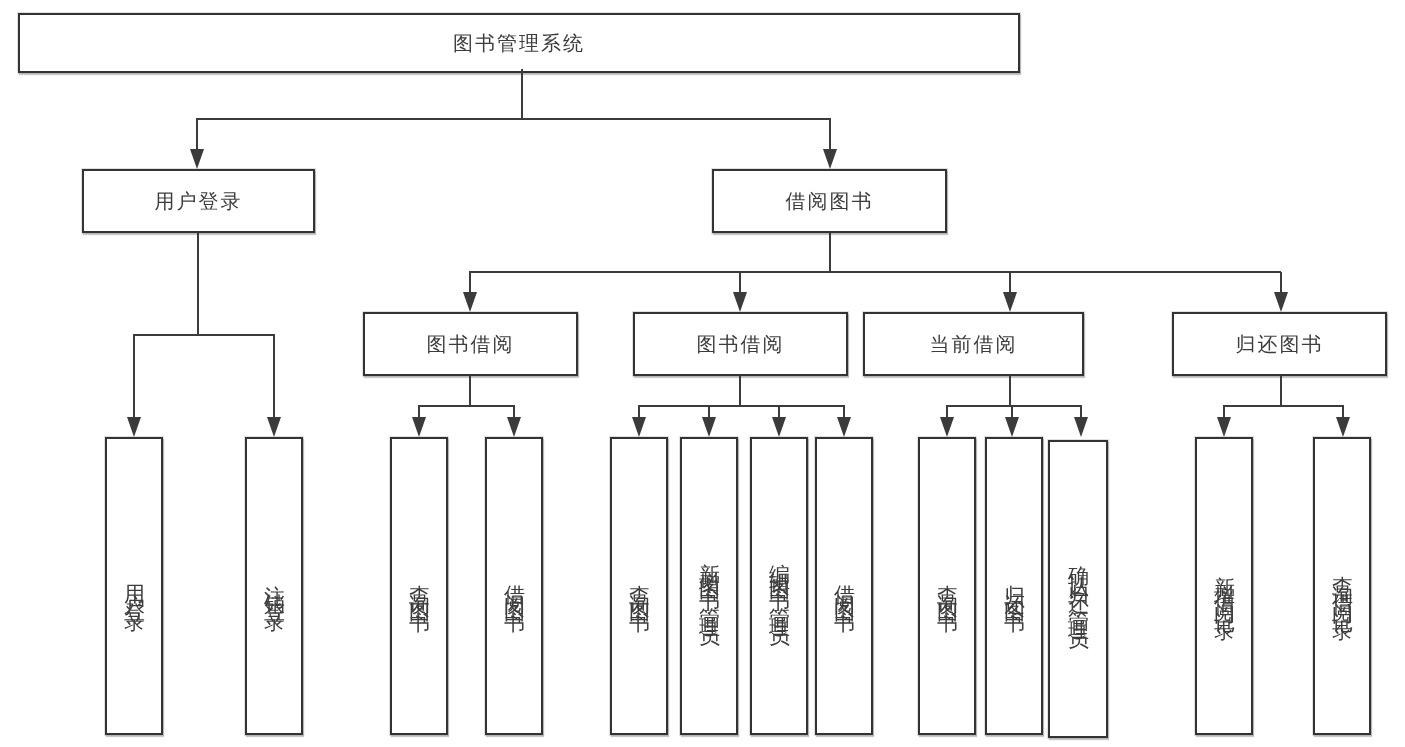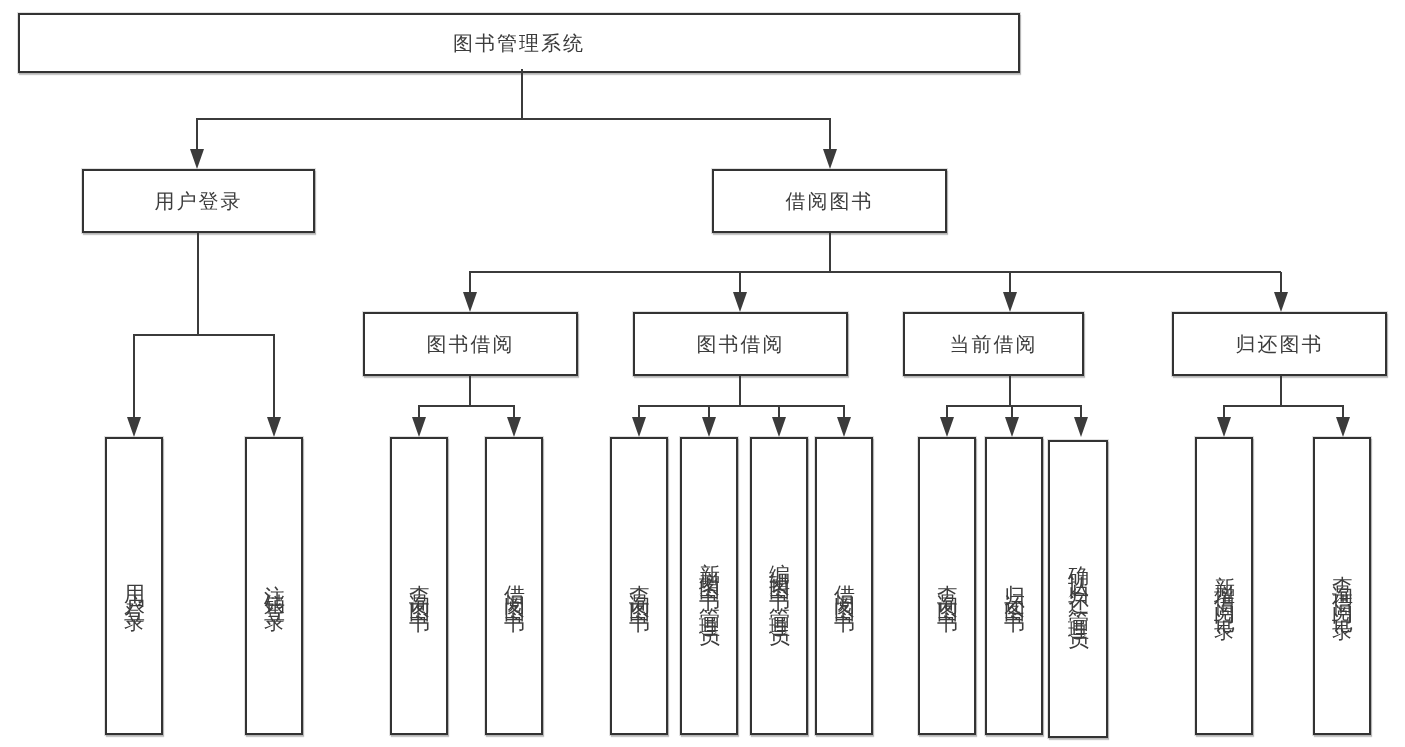--- a/index.html
+++ b/index.html
@@ -63,21 +63,21 @@
   <div class="arrow" style="left:463px;top:292px"></div>
   <div class="vline" style="left:739px;top:272px;height:22px"></div>
   <div class="arrow" style="left:733px;top:292px"></div>
   <div class="vline" style="left:1009px;top:272px;height:22px"></div>
   <div class="arrow" style="left:1003px;top:292px"></div>
   <div class="vline" style="left:1280px;top:272px;height:22px"></div>
   <div class="arrow" style="left:1274px;top:292px"></div>
 
   <div class="node" style="left:363px;top:312px;width:215px;height:64px">图书借阅</div>
   <div class="node" style="left:633px;top:312px;width:215px;height:64px">图书借阅</div>
-  <div class="node" style="left:903px;top:312px;width:181px;height:64px">当前借阅</div>
+  <div class="node" style="left:863px;top:312px;width:221px;height:64px">当前借阅</div>
   <div class="node" style="left:1172px;top:312px;width:215px;height:64px">归还图书</div>
 
   <div class="vline" style="left:469px;top:376px;height:31px"></div>
   <div class="hline" style="left:418px;top:405px;width:97px"></div>
   <div class="vline" style="left:418px;top:406px;height:13px"></div>
   <div class="arrow" style="left:412px;top:417px"></div>
   <div class="vline" style="left:513px;top:406px;height:13px"></div>
   <div class="arrow" style="left:507px;top:417px"></div>
 
   <div class="vline" style="left:739px;top:376px;height:31px"></div>

